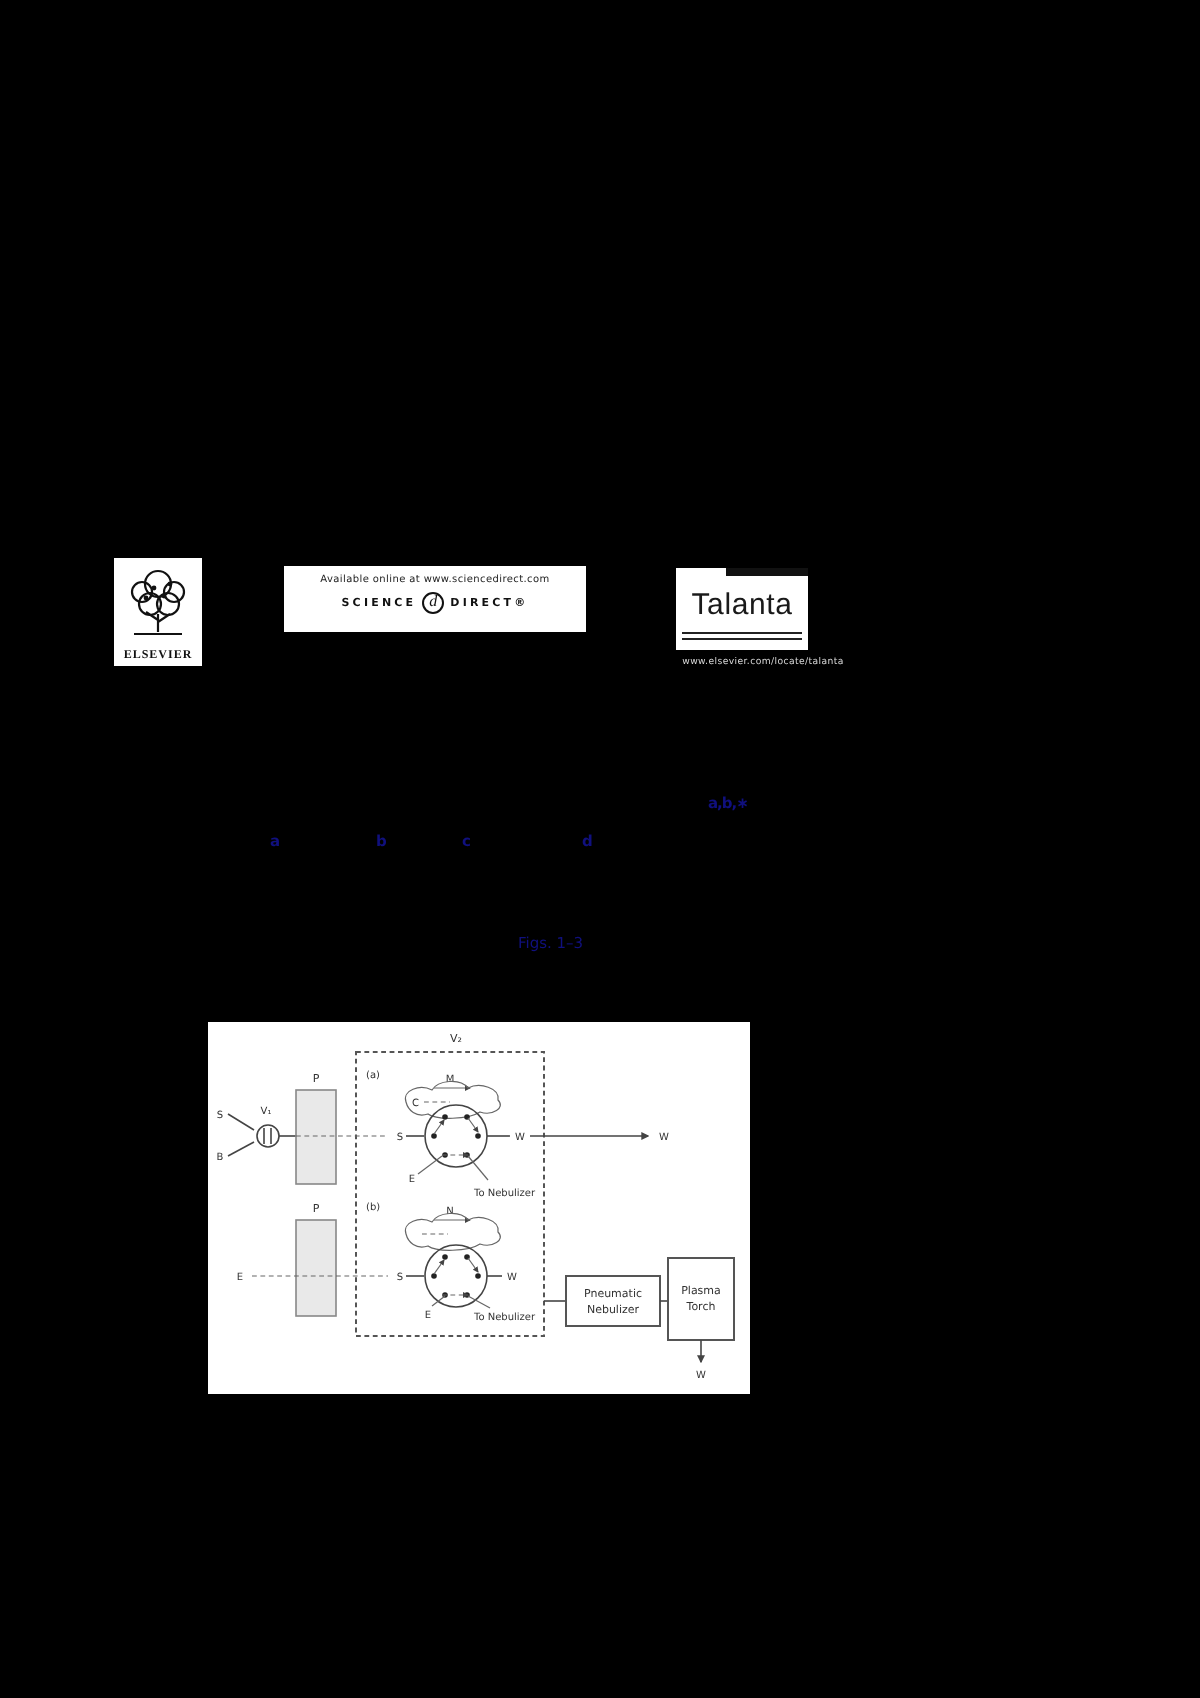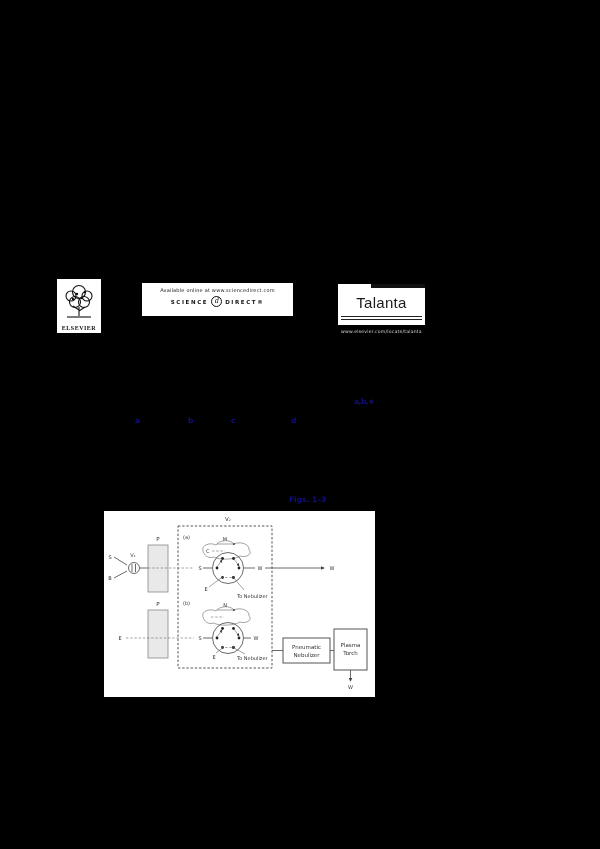--- a/index.html
+++ b/index.html
@@ -23,40 +23,40 @@
   }
   .sd-available { font-size:5px; padding-top:4px; color:#222; letter-spacing:0.2px; }
   .sd-brand { display:flex; align-items:center; justify-content:center; gap:3px; margin-top:3px; }
   .sd-word { font-size:5.5px; font-weight:bold; letter-spacing:1.6px; color:#111; }
   .sd-d {
     display:inline-block; width:9px; height:9px; border:1px solid #111; border-radius:50%;
     font-family:"Liberation Serif", serif; font-style:italic; font-size:8px; line-height:8px;
     text-align:center; color:#111;
   }
   .talanta-box {
-    position:absolute; left:338px; top:284px; width:87px; height:41px;
+    position:absolute; left:338px; top:284px; width:66px; height:41px;
     background:#fff; overflow:hidden;
   }
   .talanta-bar { position:absolute; top:0; right:0; width:62%; height:4px; background:#111; }
   .talanta-title {
     margin-top:10px; text-align:center;
     font-family:"Liberation Sans", sans-serif; font-size:15px; color:#1a1a1a; letter-spacing:0.3px;
   }
   .talanta-rule1 { position:absolute; left:3px; right:3px; bottom:8px; border-top:1.6px solid #222; }
   .talanta-rule2 { position:absolute; left:3px; right:3px; bottom:5px; border-top:0.8px solid #222; }
   .talanta-url {
     position:absolute; left:338px; top:329px; width:87px; text-align:center;
     font-size:4.6px; color:#d8d8d8; letter-spacing:0.2px;
   }
   
   .sup-link {
     position:absolute; font-size:7.5px; font-weight:bold; line-height:8px;
   }
   .figref-link {
-    position:absolute; left:259px; top:495px; font-size:7.5px; font-weight:700; line-height:9px;margin-left:30px;
+    position:absolute; left:259px; top:467px; font-size:7.5px; font-weight:400; line-height:9px;
   }
   
   .figure-panel {
     position:absolute; left:104px; top:511px; width:271px; height:186px; background:#fff;
   }
   .figure-panel svg { display:block; }
   svg text { fill:#333; font-family:"DejaVu Sans", sans-serif; font-size:5px; }
   svg text.sz55 { font-size:5.5px; }
   .stroke { stroke:#444; stroke-width:0.8; fill:none; }
   .thin   { stroke:#666; stroke-width:0.6; fill:none; }

